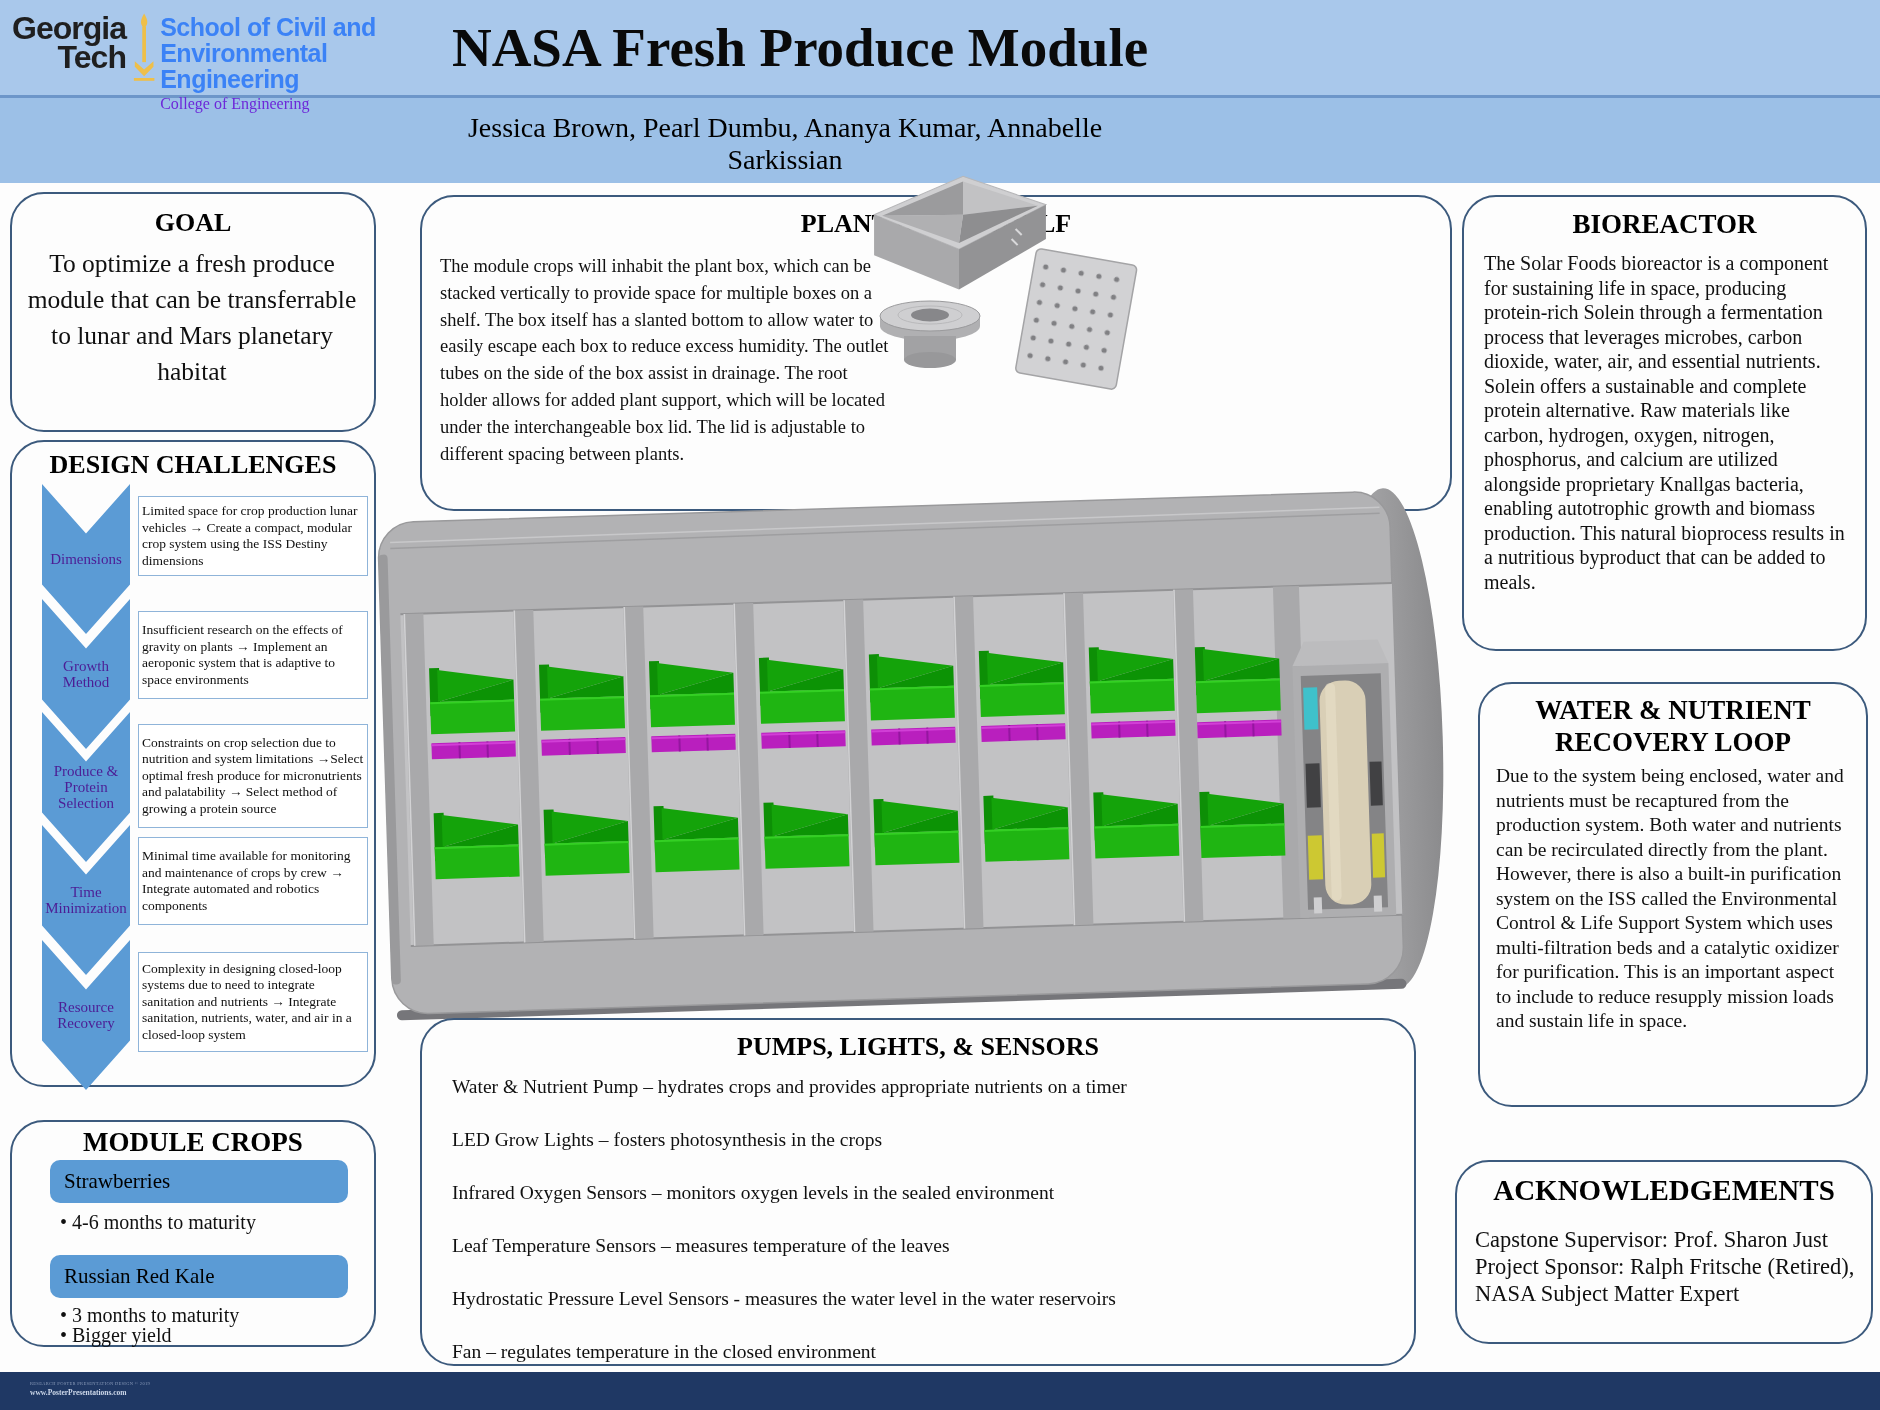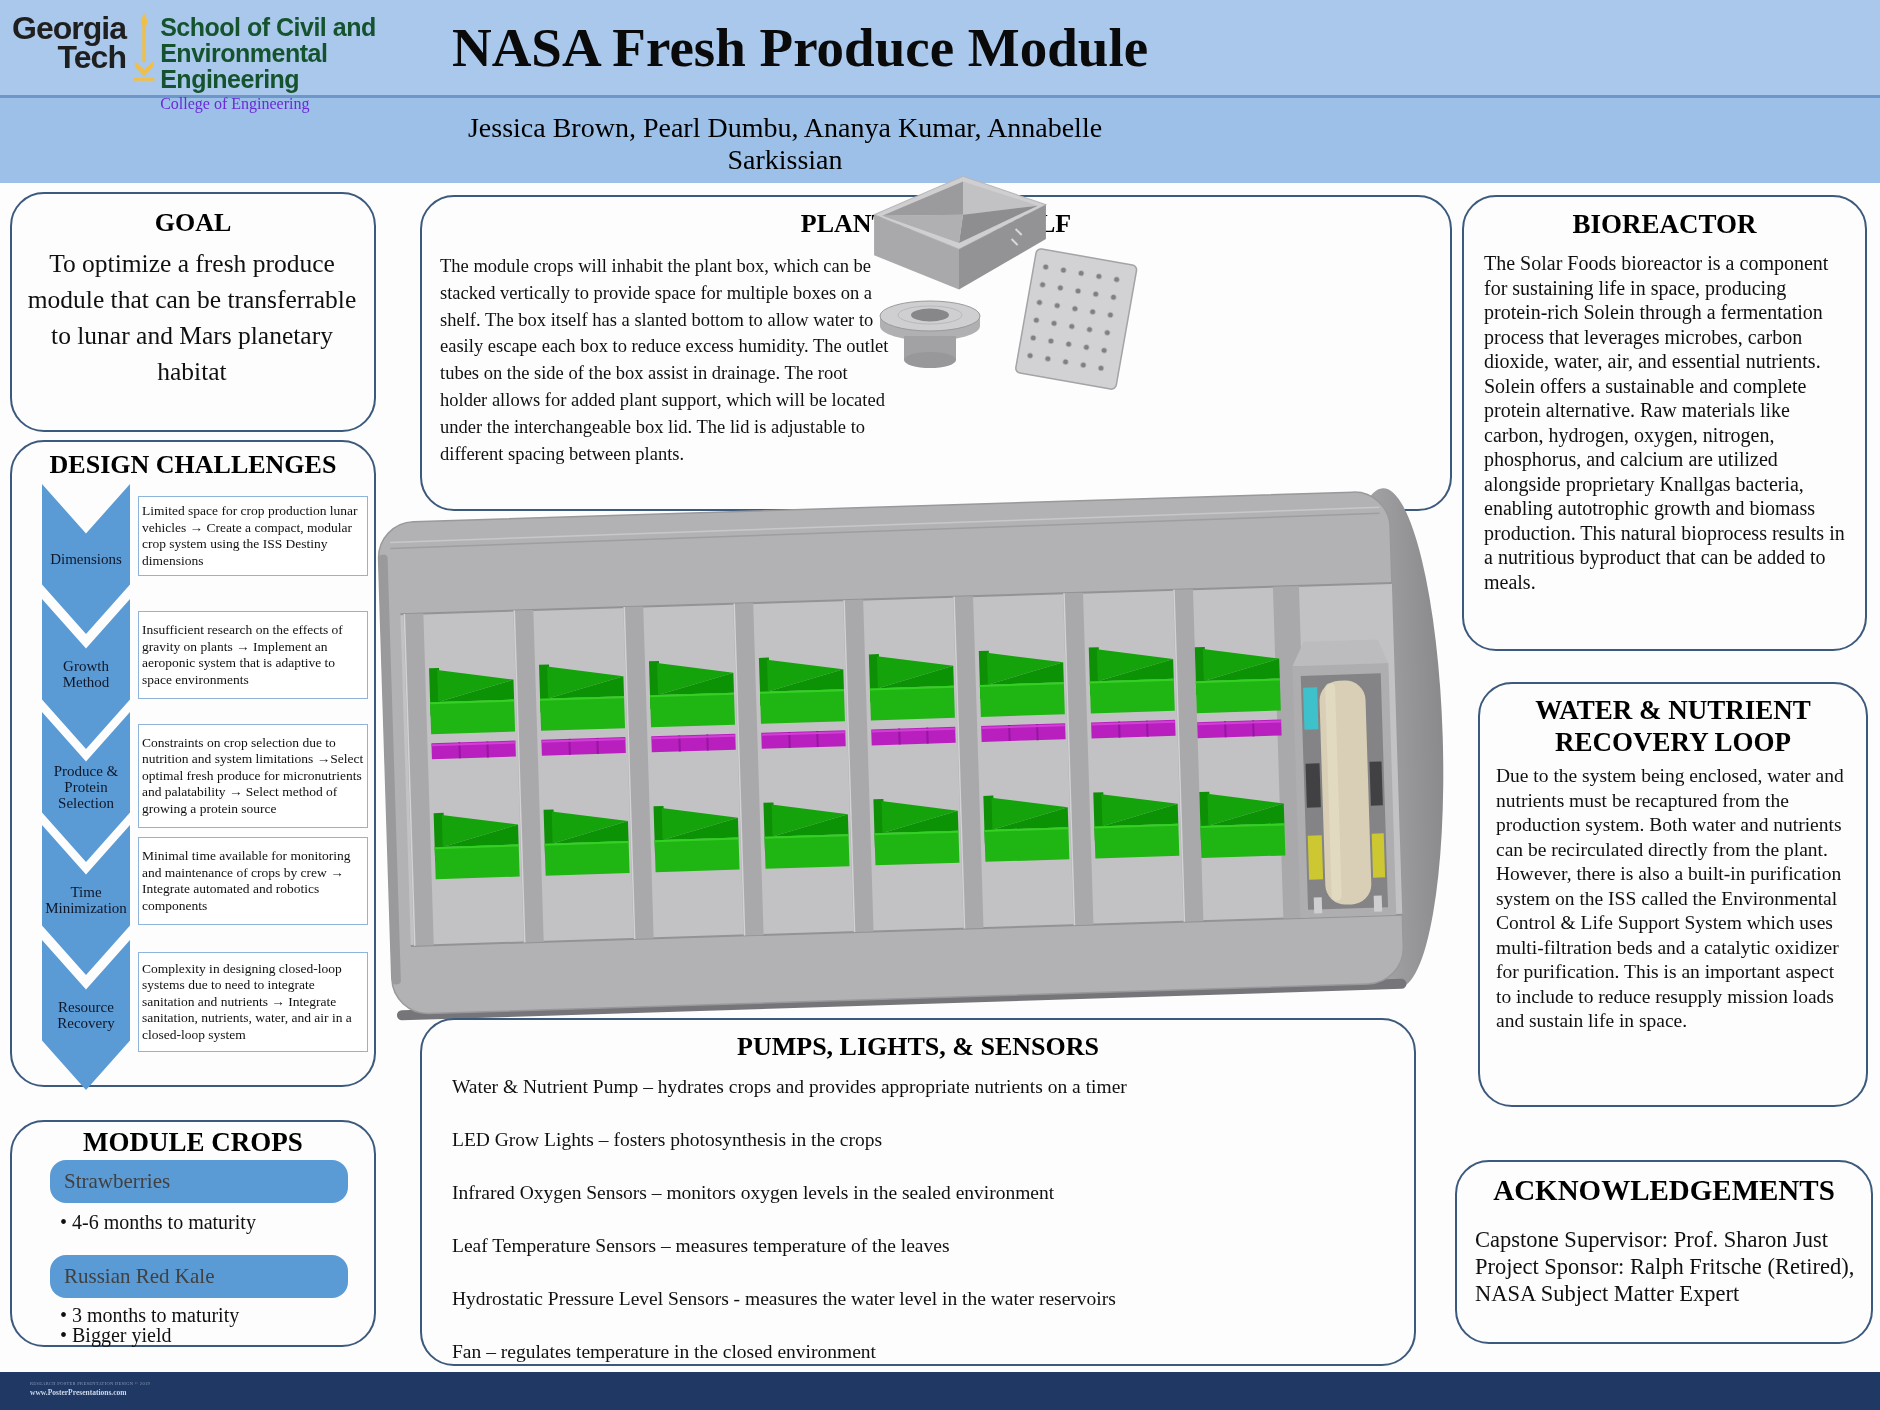--- a/index.html
+++ b/index.html
@@ -10,21 +10,21 @@
   
   #band-top{left:0;top:0;width:1880px;height:95px;background:#a9c8eb;}
   #band-divider{left:0;top:95px;width:1880px;height:3px;background:#6d96c9;}
   #band-authors{left:0;top:98px;width:1880px;height:85px;background:#9cc0e7;}
   #logo{left:12px;top:8px;width:440px;height:84px;display:flex;align-items:flex-start;
         font-family:"Liberation Sans","DejaVu Sans",sans-serif;}
   #gt-wordmark{width:122px;text-align:right;font-weight:bold;font-size:32px;line-height:29px;
                color:#1f1f1f;letter-spacing:-1px;padding-top:6px;}
   #gt-torch{width:26px;height:80px;margin:2px 4px 0 6px;}
   #gt-dept{padding-top:6px;}
-  #gt-dept .dept-line{font-weight:bold;font-size:25px;line-height:26px;color:#14532d;letter-spacing:-0.5px;}
+  #gt-dept .dept-line{font-weight:bold;font-size:25px;line-height:26px;color:#3b82f6;letter-spacing:-0.5px;}
   #gt-college{font-family:"Liberation Serif",serif;font-size:16px;color:#6d28d9;margin-top:3px;}
   #poster-title{left:445px;top:16px;width:710px;text-align:center;font-size:55px;font-weight:bold;color:#0a0a0a;}
   #authors{left:425px;top:112px;width:720px;text-align:center;font-size:28px;color:#000000;}
 
   
   .card{position:absolute;border:2px solid #3c5a7d;border-radius:34px;background:#fdfdfd;}
   .card-title{position:absolute;left:0;width:100%;text-align:center;font-weight:bold;font-size:26px;color:#000;}
 
   
   #goal-card{left:10px;top:192px;width:362px;height:236px;}
@@ -32,31 +32,31 @@
   #goal-text{position:absolute;left:10px;top:52px;width:340px;text-align:center;font-size:25.5px;line-height:36px;}
 
   
   #challenges-card{left:10px;top:440px;width:362px;height:643px;}
   #challenges-title{top:8px;font-size:26px;}
   .crow{position:absolute;left:0;width:100%;}
   #crow1{top:44px;} #crow2{top:159px;} #crow3{top:272px;} #crow4{top:385px;} #crow5{top:500px;}
   .chev{position:absolute;left:30px;top:-2px;width:88px;height:150px;background:#5b9bd5;
         clip-path:polygon(0 0,50% 33%,100% 0,100% 67%,50% 100%,0 67%);
         display:flex;align-items:center;justify-content:center;}
-  .chev-label{color:#0f172a;font-size:15px;line-height:16px;text-align:center;padding:0 2px;}
+  .chev-label{color:#4c1d95;font-size:15px;line-height:16px;text-align:center;padding:0 2px;}
   .ctext{position:absolute;left:126px;top:10px;width:230px;border:1.5px solid #8fb4d9;background:#fff;
          font-size:13.5px;line-height:16.5px;padding:6px 3px;box-sizing:border-box;display:flex;align-items:center;}
   #ctext1{min-height:68px;} #ctext2{min-height:88px;} #ctext3{min-height:104px;}
   #ctext4{min-height:88px;} #ctext5{min-height:100px;}
 
   
   #crops-card{left:10px;top:1120px;width:362px;height:223px;}
   #crops-title{top:5px;font-size:27px;}
-  .crop-bar{position:absolute;left:38px;width:298px;height:43px;background:#5b9bd5;border-radius:16px;
-            color:#404040;font-size:21px;display:flex;align-items:center;padding-left:14px;box-sizing:border-box;}
+  .crop-bar{position:absolute;left:38px;width:298px;height:43px;background:#5b9bd5;border-radius:10px;
+            color:#000000;font-size:21px;display:flex;align-items:center;padding-left:14px;box-sizing:border-box;}
   #crop-bar-1{top:38px;} #crop-bar-2{top:133px;}
   .crop-bullet{position:absolute;left:48px;font-size:20px;line-height:20px;}
   .crop-bullet::before{content:"• ";}
   #crop-bullet-1a{top:90px;} #crop-bullet-2a{top:183px;} #crop-bullet-2b{top:203px;}
 
   
   #plantbox-card{left:420px;top:195px;width:1028px;height:312px;}
   #plantbox-title{top:12px;}
   #plantbox-text{position:absolute;left:18px;top:56px;width:452px;font-size:18.5px;line-height:26.8px;}
 

